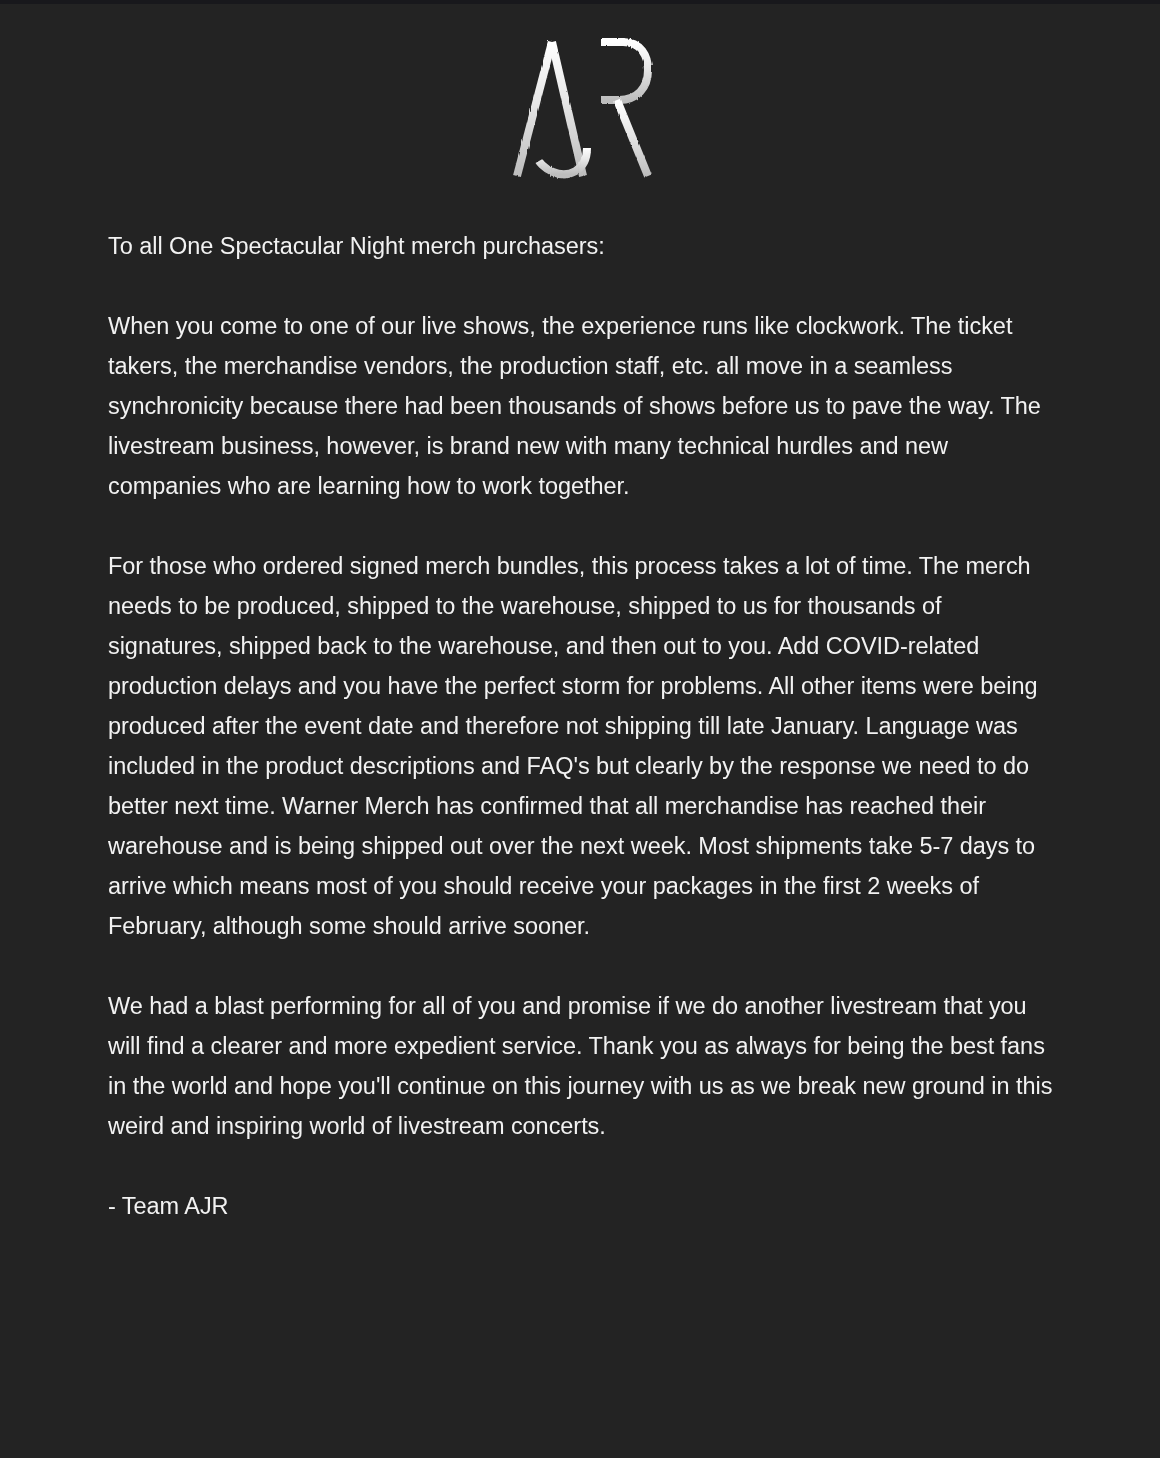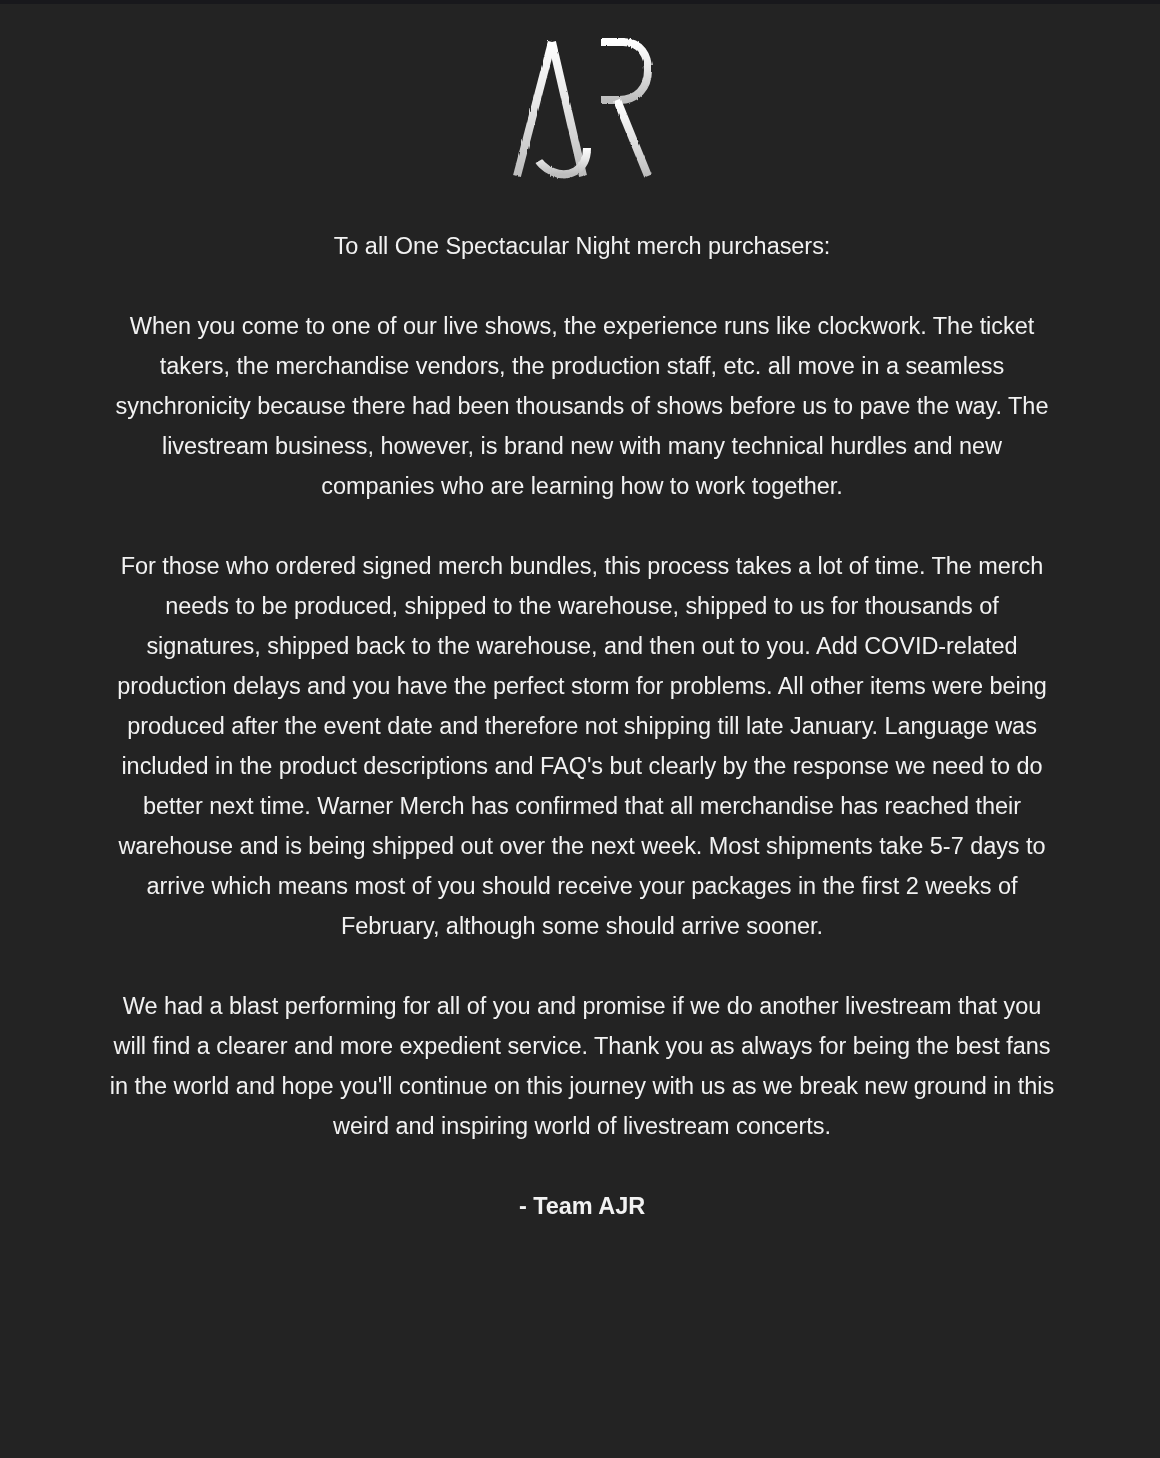--- a/index.html
+++ b/index.html
@@ -49,24 +49,23 @@
     width: 948px;
   }
   .para {
     color: #f2f2f2;
     font-size: 23.5px;
     line-height: 40px;
     letter-spacing: -0.05px;
     font-weight: 400;
     margin: 0 0 40px 0;
     white-space: pre-wrap;
-    text-align: center;
     -webkit-font-smoothing: antialiased;
   }
-  .para:last-child { margin-bottom: 12px; font-weight: bold; }
+  .para:last-child { margin-bottom: 12px; }
   .sig { margin-bottom: 0; }
 </style>
 </head>
 <body>
 
 <div id="page">
 
   <div class="logo-wrap">
     <svg class="logo-svg" viewBox="0 0 150 152" aria-hidden="true">
       <defs>

